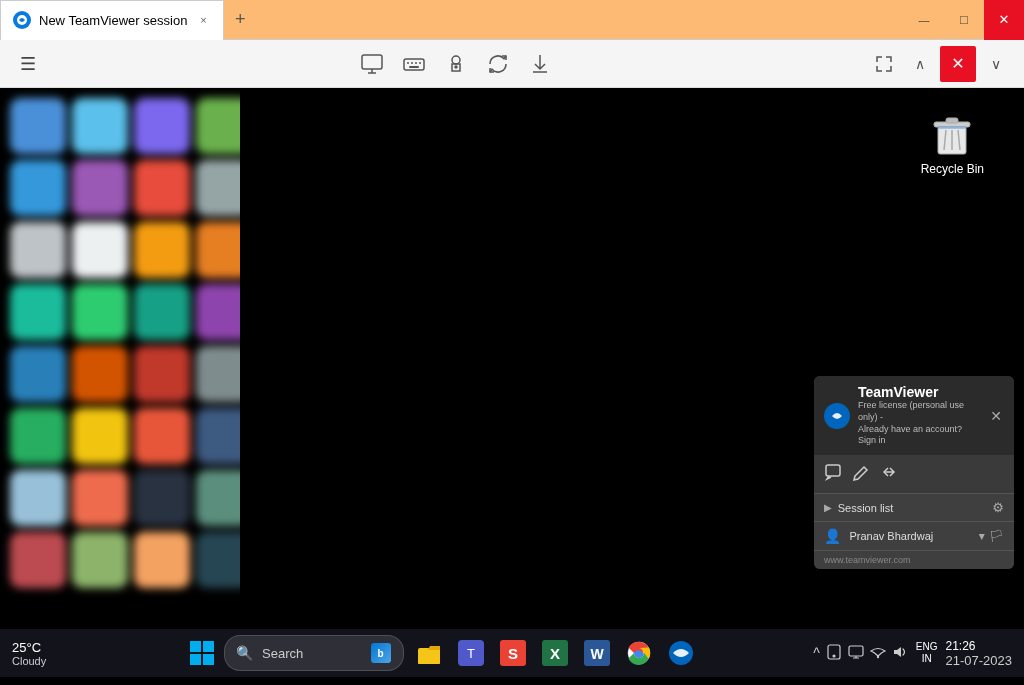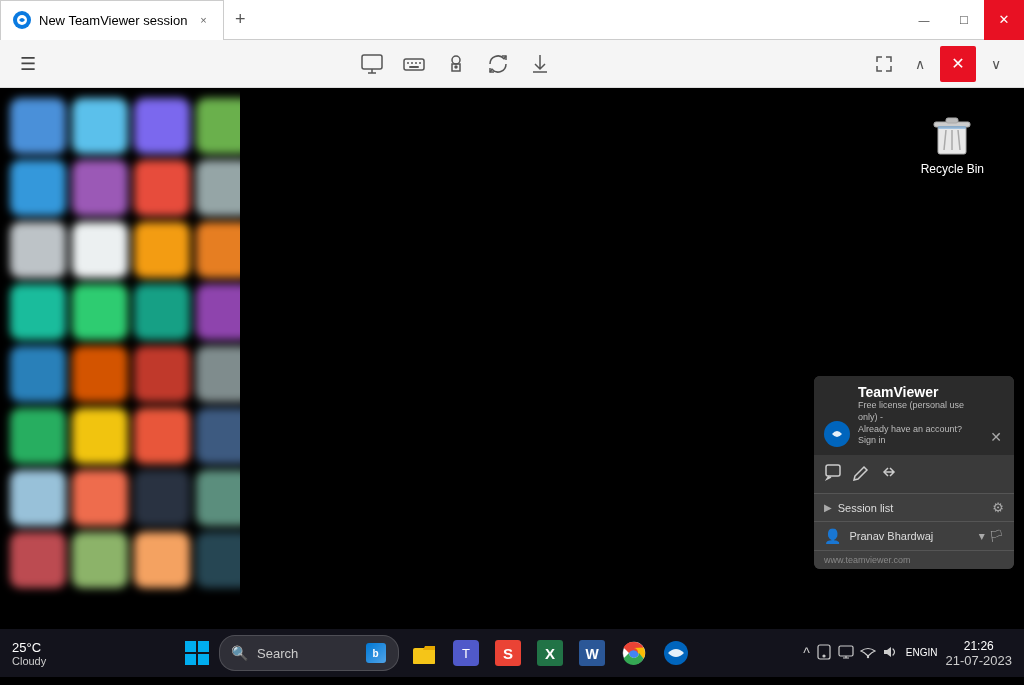--- a/index.html
+++ b/index.html
@@ -1,21 +1,21 @@
 <!DOCTYPE html>
 <html><head>
   <meta charset="utf-8">
   <style>
     * { margin: 0; padding: 0; box-sizing: border-box; }
     body { width: 1024px; height: 685px; overflow: hidden; font-family: 'Segoe UI', sans-serif; background: #000; }
 
     
     .title-bar {
       height: 40px;
-      background: #ffffff;
+      background: #fdba74;
       display: flex;
       align-items: center;
       border-bottom: 1px solid #ccc;
       position: relative;
     }
     .title-bar-left {
       display: flex;
       align-items: center;
       flex: 1;
     }
@@ -153,21 +153,21 @@
       width: 200px;
       background: #3a3a3a;
       border-radius: 6px;
       overflow: hidden;
       box-shadow: 0 4px 20px rgba(0,0,0,0.5);
     }
     .tv-panel-header {
       background: #2b2b2b;
       padding: 8px 10px;
       display: flex;
-      align-items: flex-end;
+      align-items: center;
       gap: 8px;
     }
     .tv-panel-logo {
       width: 26px; height: 26px;
       background: #0065bd;
       border-radius: 50%;
       display: flex; align-items: center; justify-content: center;
     }
     .tv-panel-title-area { flex: 1; }
     .tv-panel-title { color: #fff; font-size: 14px; font-weight: 600; }
@@ -270,27 +270,27 @@
     }
 
     .taskbar-right {
       display: flex; align-items: center; gap: 8px;
     }
     .system-tray {
       display: flex; align-items: center; gap: 6px;
     }
     .tray-icon { color: #ccc; font-size: 14px; cursor: pointer; }
     .datetime-area {
-      display: flex; flex-direction: column; align-items: center;
+      display: flex; flex-direction: column; align-items: flex-start;
       color: #fff; font-size: 11px; cursor: pointer;
     }
     .datetime-time { font-size: 12px; font-weight: 500; }
     .datetime-date { font-size: 13px; color: #ccc; }
     .lang-indicator {
-      display: flex; flex-direction: row; align-items: center;
+      display: flex; flex-direction: column; align-items: center;
       color: #fff; font-size: 10px; line-height: 1.2;
     }
 
     
     .ic0 { background: #4a90d9; }
     .ic1 { background: #5bc0eb; }
     .ic2 { background: #7b68ee; }
     .ic3 { background: #6ab04c; }
     .ic4 { background: #3498db; }
     .ic5 { background: #9b59b6; }

